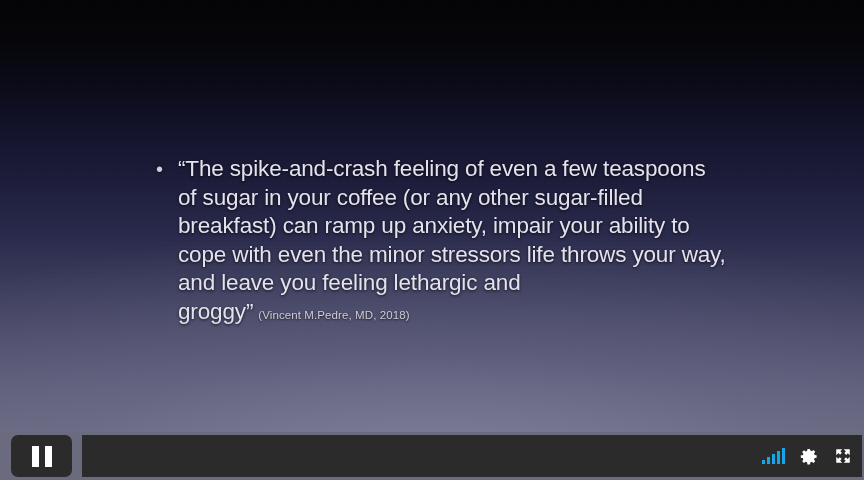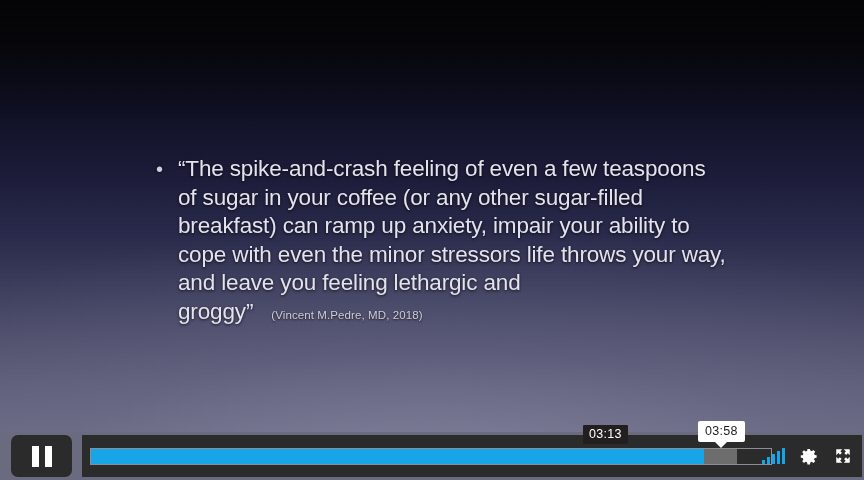--- a/index.html
+++ b/index.html
@@ -83,21 +83,21 @@
     text-shadow: 0 1px 3px rgba(0,0,0,0.75);
     max-width: 552px;
   }
 
   #quote-citation {
     font-size: 11.5px;
     color: #cdcdd8;
     letter-spacing: 0.1px;
     white-space: nowrap;
     text-shadow: 0 1px 2px rgba(0,0,0,0.7);
-    margin-left: 18px;
+    margin-left: 5px;
   }
 
   
   #controls {
     position: absolute;
     left: 0;
     bottom: 0;
     width: 864px;
     height: 48px;
     background: #6b6b80;
@@ -253,28 +253,20 @@
 
     <div id="play-pause-button">
       <span id="pause-icon">
         <span class="bar"></span>
         <span class="bar"></span>
       </span>
     </div>
 
     <div id="progress-shell">
 
-      <div id="progress-bar-wrap">
-        <div id="progress-buffered" style="width: 95%;"></div>
-        <div id="progress-played" style="width: 90.2%;"></div>
-
-        <div id="tooltip-elapsed">03:13</div>
-
-        <div id="tooltip-hover">03:58</div>
-      </div>
 
       <div id="right-controls">
 
         <span id="volume-icon">
           <i></i>
           <i></i>
           <i></i>
           <i></i>
           <i></i>
         </span>

